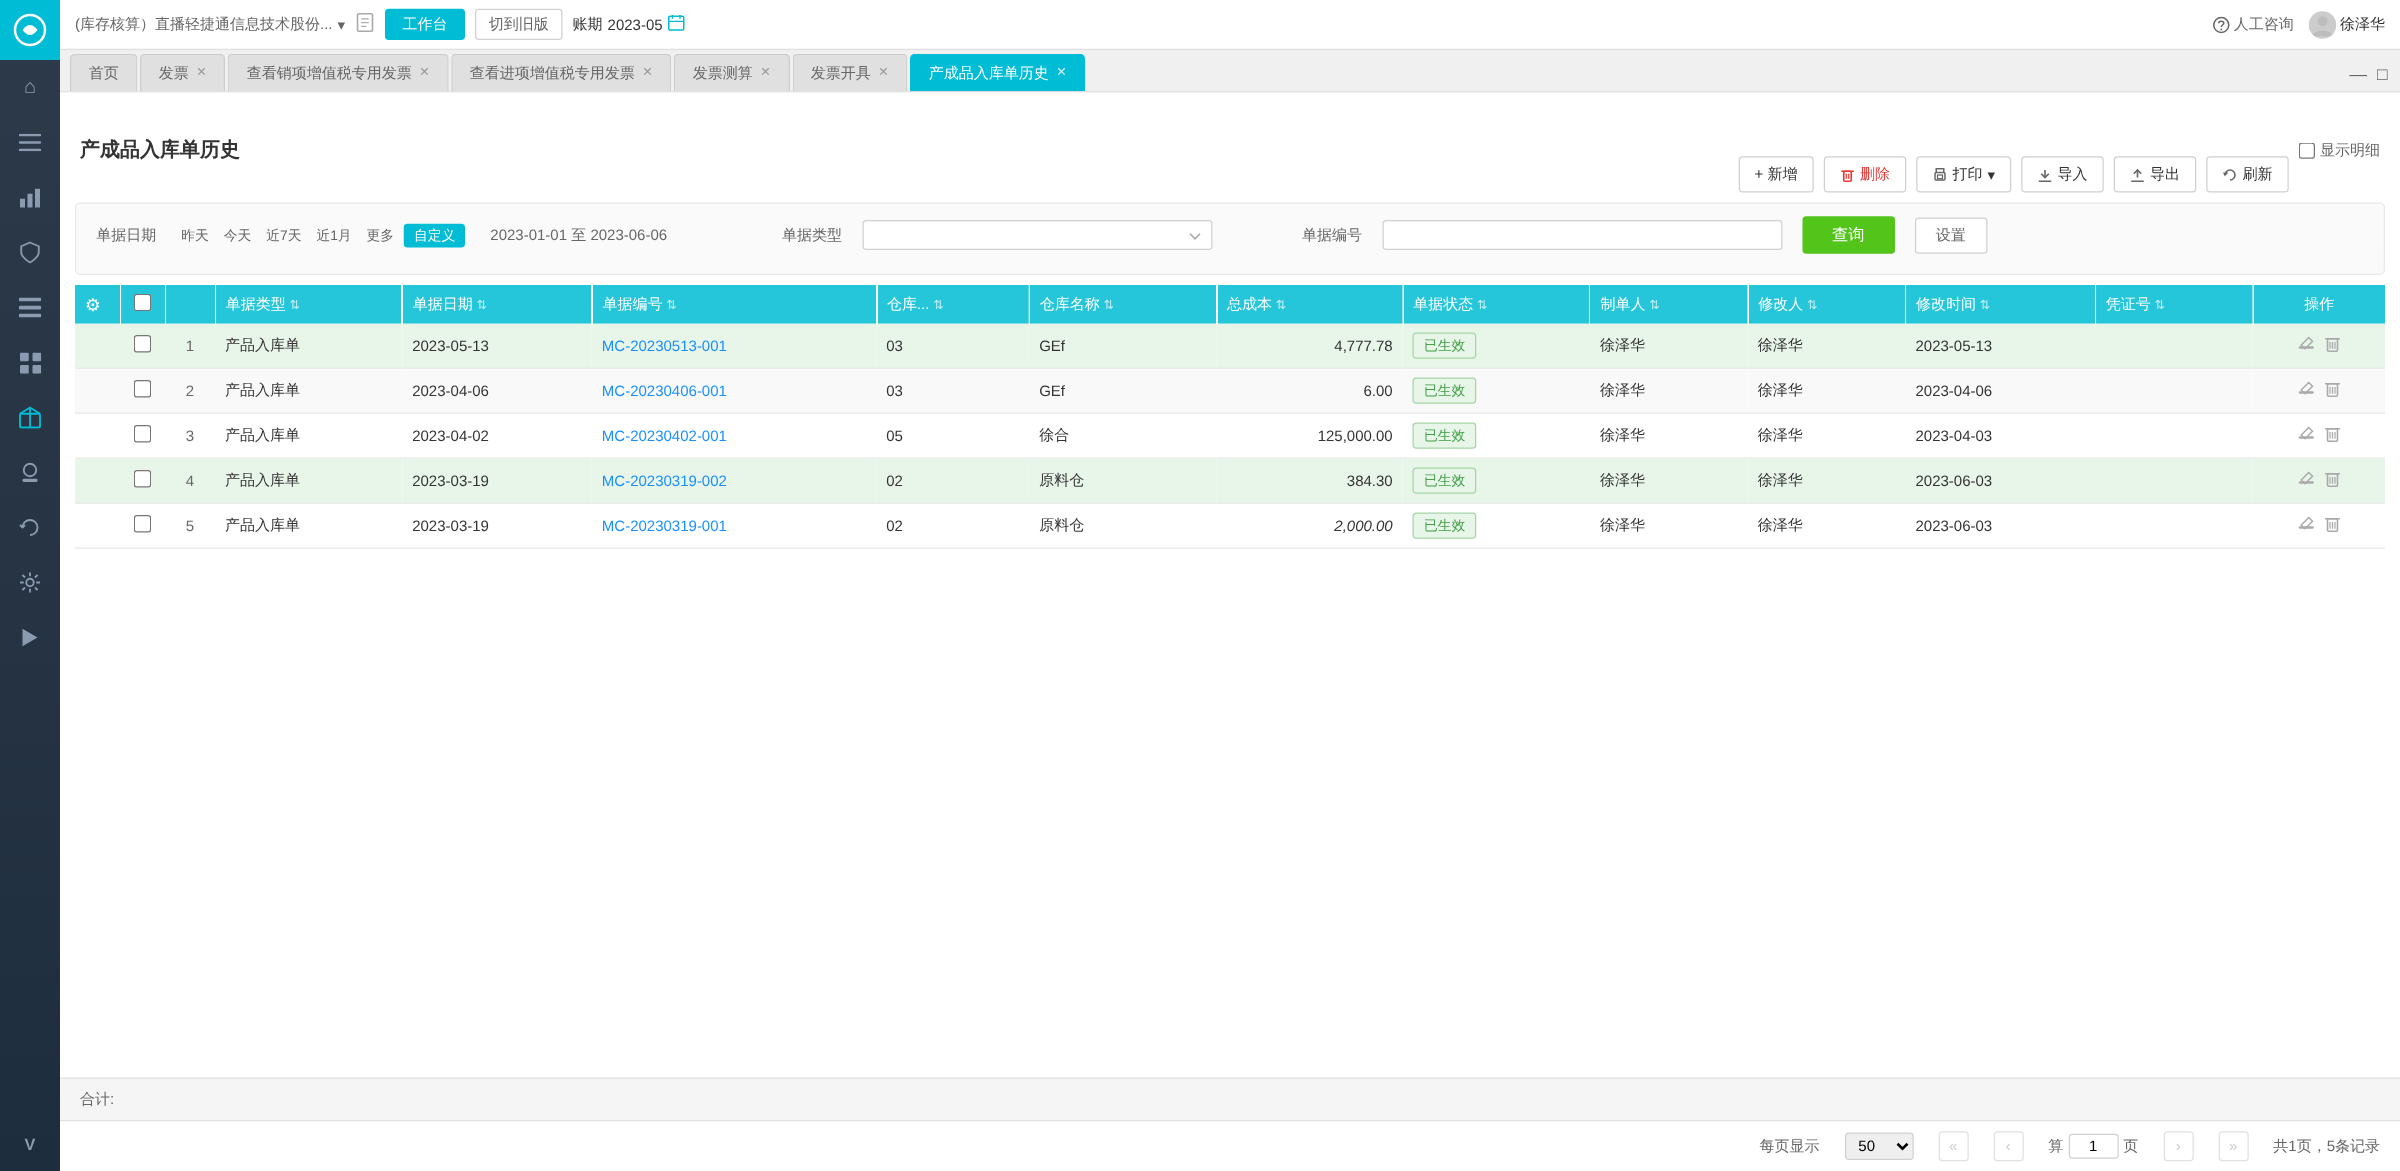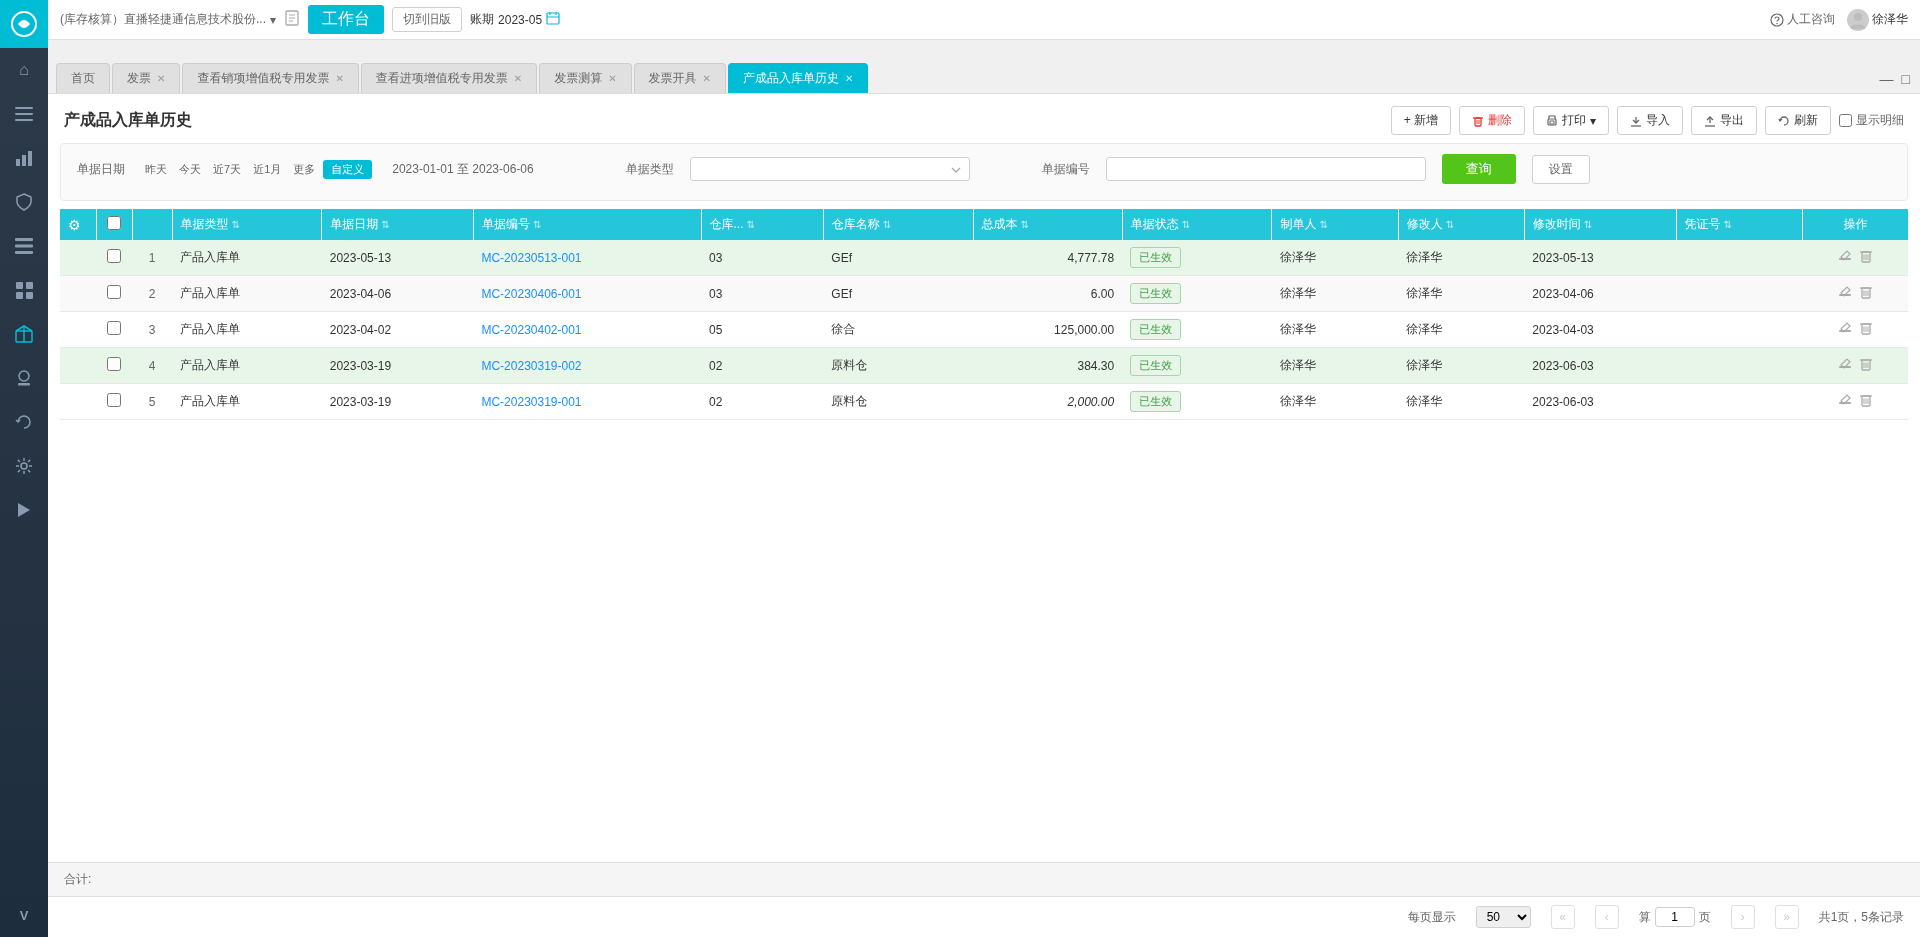--- a/index.html
+++ b/index.html
@@ -11,45 +11,45 @@
     .sidebar-icon { width: 48px; height: 44px; display: flex; align-items: center; justify-content: center; color: #8a9bb0; cursor: pointer; font-size: 16px; }
     .sidebar-icon.active { color: #00bcd4; }
     .sidebar-spacer { flex: 1; }
 
     
     .main { flex: 1; display: flex; flex-direction: column; overflow: hidden; }
 
     
     .header { height: 40px; background: #fff; border-bottom: 1px solid #e0e0e0; display: flex; align-items: center; padding: 0 12px; gap: 8px; flex-shrink: 0; }
     .header-company { font-size: 12px; color: #666; display: flex; align-items: center; gap: 4px; }
-    .header-workbench { background: #00bcd4; color: white; border: none; padding: 4px 14px; border-radius: 3px; font-size: 16px; cursor: pointer; }
+    .header-workbench { background: #00bcd4; color: white; border: none; padding: 4px 14px; border-radius: 3px; font-size: 12px; cursor: pointer; }
     .header-period-btn { background: #fff; border: 1px solid #d0d0d0; padding: 3px 10px; border-radius: 3px; font-size: 12px; cursor: pointer; color: #666; }
     .header-period { font-size: 12px; color: #333; display: flex; align-items: center; gap: 4px; }
     .header-spacer { flex: 1; }
     .header-user { display: flex; align-items: center; gap: 12px; color: #666; font-size: 12px; }
     .header-user-service { display: flex; align-items: center; gap: 3px; cursor: pointer; }
     .header-user-name { display: flex; align-items: center; gap: 3px; cursor: pointer; color: #333; }
     .avatar-circle { width: 22px; height: 22px; border-radius: 50%; background: #ccc; display: flex; align-items: center; justify-content: center; color: #888; font-size: 10px; overflow: hidden; }
 
     
-    .tabs-bar { height: 54px; background: #f0f0f0; border-bottom: 1px solid #ddd; display: flex; align-items: flex-end; padding: 0 8px; gap: 2px; flex-shrink: 0; overflow-x: auto; }
+    .tabs-bar { height: 34px; background: #f0f0f0; border-bottom: 1px solid #ddd; display: flex; align-items: flex-end; padding: 0 8px; gap: 2px; flex-shrink: 0; overflow-x: auto; }
     .tab { height: 30px; padding: 0 14px; display: flex; align-items: center; gap: 6px; border-radius: 4px 4px 0 0; font-size: 12px; cursor: pointer; background: #e0e0e0; color: #666; border: 1px solid #ccc; border-bottom: none; white-space: nowrap; }
     .tab.active { background: #fff; color: #333; border-color: #ddd; }
     .tab-close { color: #999; font-size: 10px; cursor: pointer; line-height: 1; }
     .tab-actions { margin-left: auto; display: flex; align-items: center; gap: 4px; padding-bottom: 4px; }
     .tab-action-btn { background: none; border: none; cursor: pointer; color: #666; font-size: 14px; padding: 2px; }
 
     
     .page-content { flex: 1; background: #fff; overflow: auto; display: flex; flex-direction: column; }
 
     
     .page-header { padding: 12px 16px 8px 16px; display: flex; align-items: center; justify-content: space-between; flex-shrink: 0; }
     .page-title { font-size: 16px; font-weight: bold; color: #333; }
     .page-actions { display: flex; align-items: center; gap: 8px; }
-    .btn { border: 1px solid #d0d0d0; background: #fff; padding: 5px 12px; border-radius: 3px; font-size: 12px; cursor: pointer; display: flex; align-items: center; gap: 4px; color: #333; }
+    .btn { border: 1px solid #d0d0d0; background: #fff; padding: 5px 12px; border-radius: 3px; font-size: 12px; cursor: pointer; display: flex; align-items: center; gap: 4px; color: #333; margin-top: 39px; }
     .btn-danger { color: #e53935; border-color: #d0d0d0; }
 
     
     .filter-area { padding: 10px 16px; background: #fafafa; border: 1px solid #e8e8e8; margin: 0 12px; border-radius: 4px; flex-shrink: 0; }
     .filter-row { display: flex; align-items: center; gap: 16px; margin-bottom: 6px; }
     .filter-label { color: #666; font-size: 12px; white-space: nowrap; }
     .filter-date-btns { display: flex; align-items: center; gap: 4px; }
     .date-btn { border: none; background: none; color: #666; font-size: 11px; cursor: pointer; padding: 2px 4px; }
     .date-btn.custom { background: #00bcd4; color: white; padding: 2px 8px; border-radius: 3px; }
     .filter-select { border: 1px solid #d0d0d0; border-radius: 3px; padding: 4px 8px; font-size: 12px; color: #333; width: 220px; background: #fff; display: flex; align-items: center; justify-content: space-between; cursor: pointer; }

